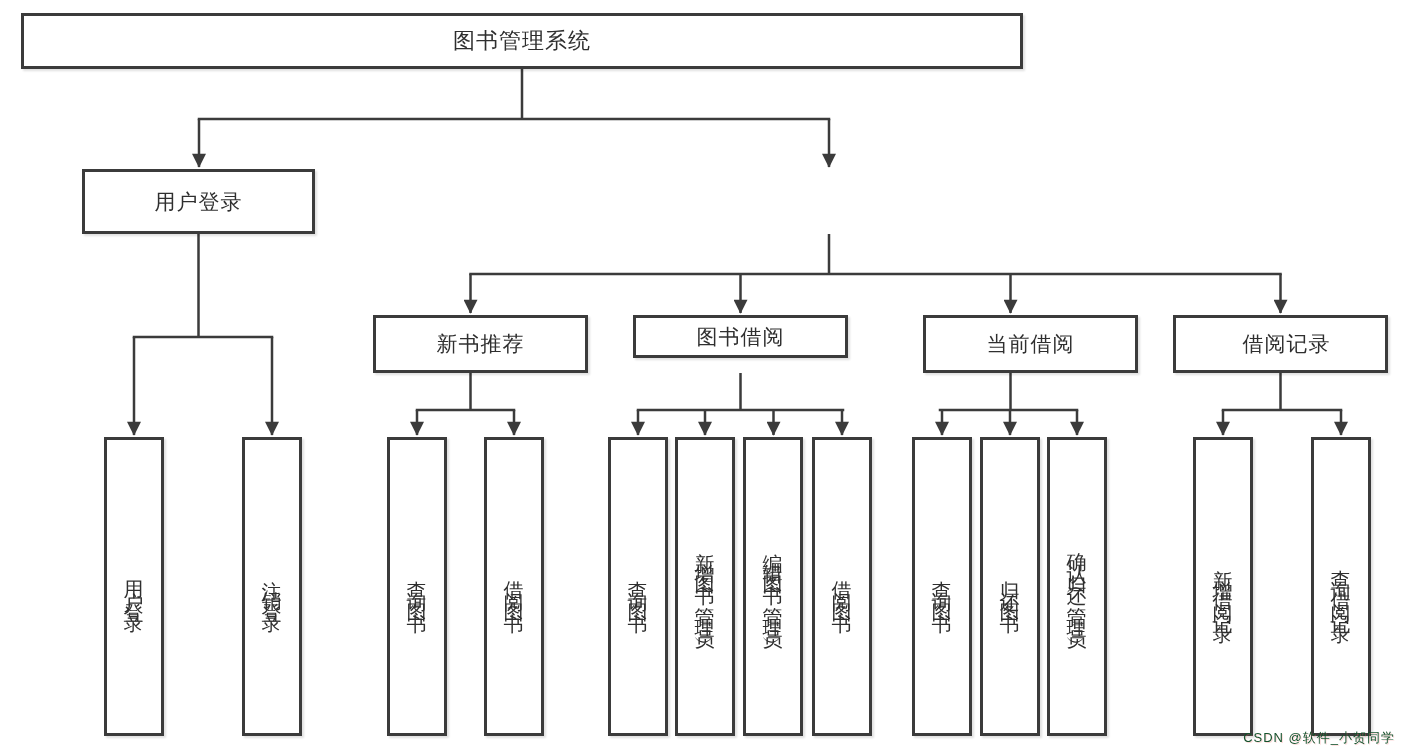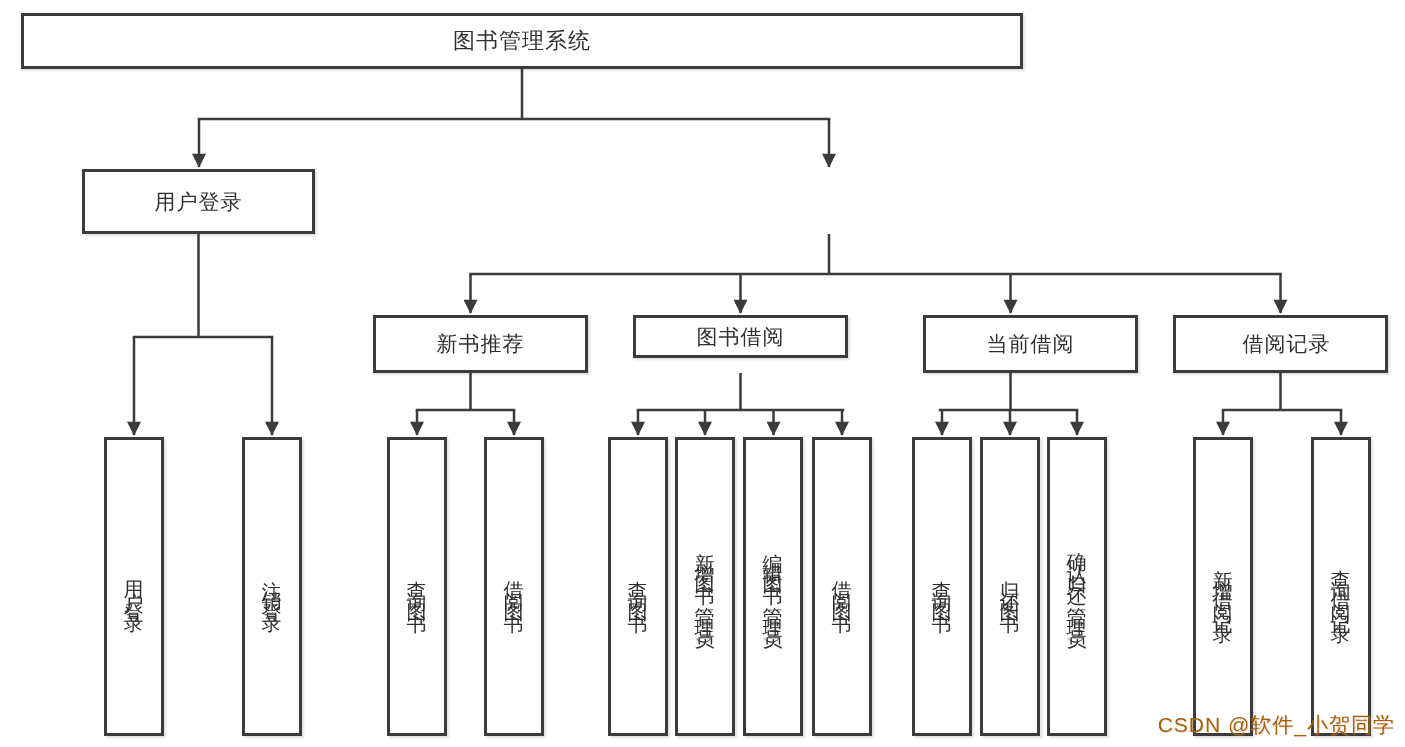--- a/index.html
+++ b/index.html
@@ -64,24 +64,24 @@
   #lf-7  { left: 743px;  }
   #lf-8  { left: 812px;  }
   #lf-9  { left: 912px;  }
   #lf-10 { left: 980px;  }
   #lf-11 { left: 1047px; }
   #lf-12 { left: 1193px; }
   #lf-13 { left: 1311px; }
   #watermark {
     position: absolute;
     right: 10px;
-    bottom: 8px;
-    font-size: 21px;
+    bottom: 0;
+    font-size: 13px;
     letter-spacing: 1px;
-    color: #a16207;
+    color: #14532d;
     text-shadow: 1px 1px 0 rgba(250,120,120,0.28);
     z-index: 3;
     white-space: nowrap;
   }
 </style>
 </head>
 <body>
 
 <div id="stage">
 

